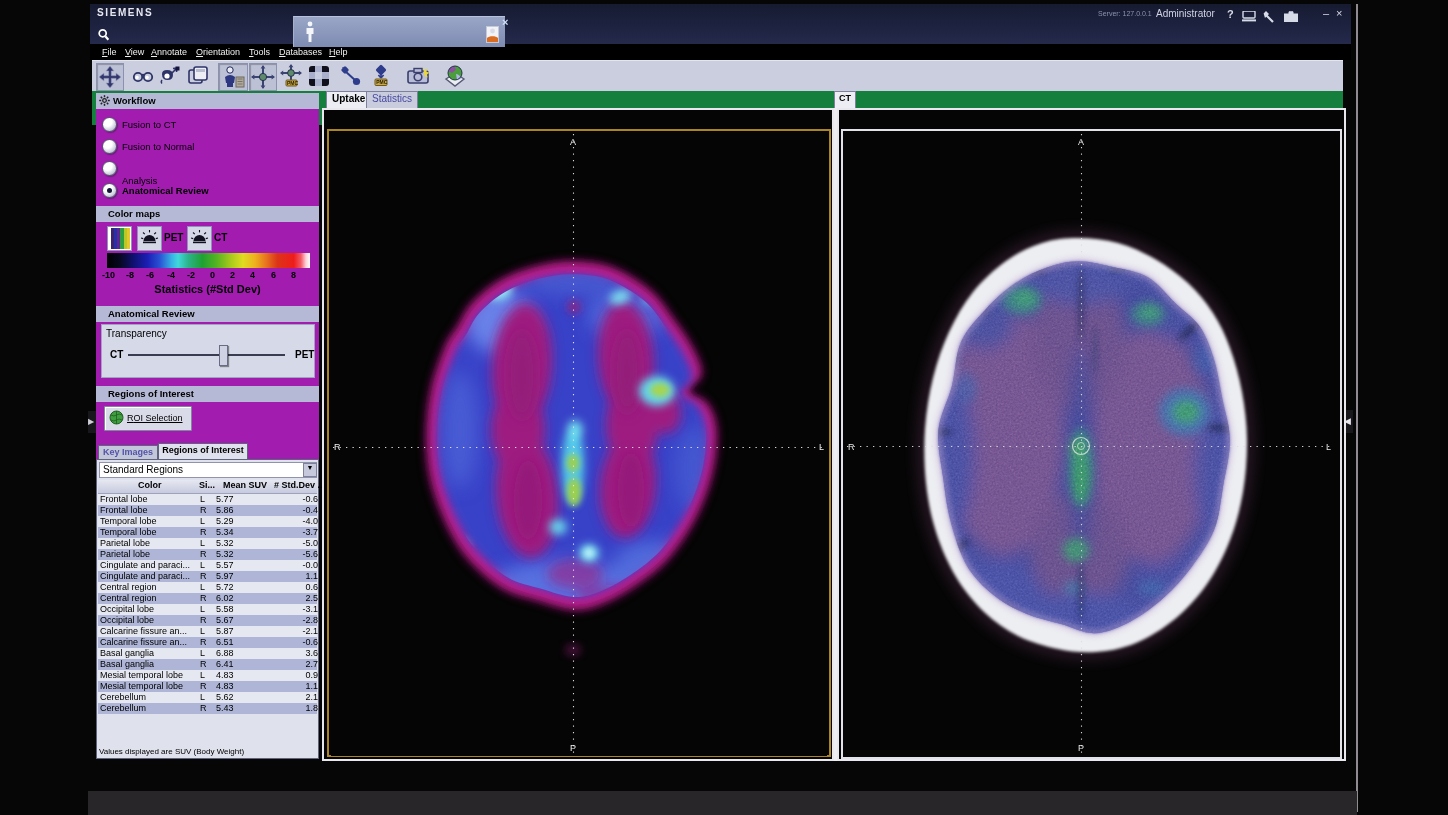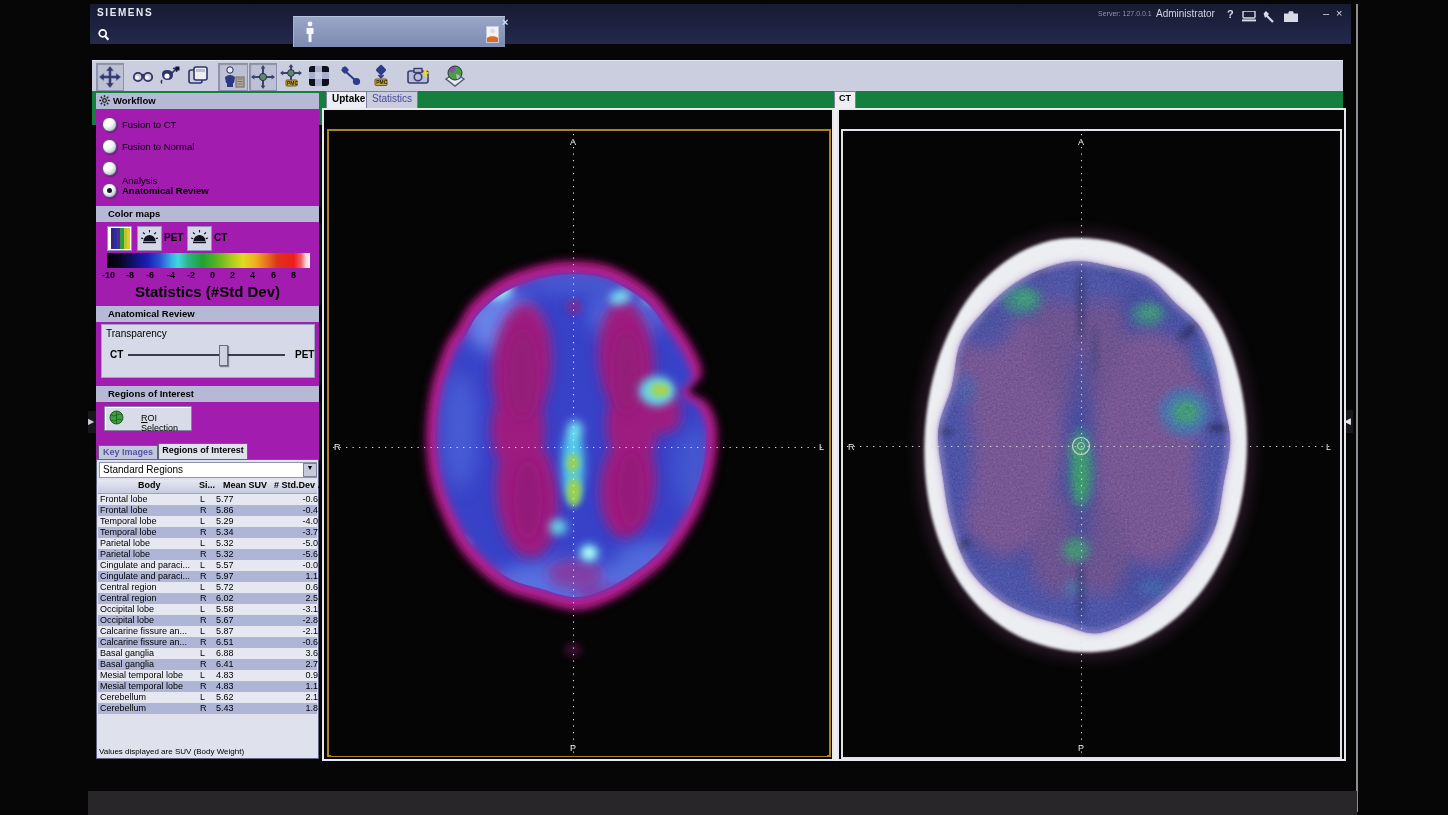--- a/index.html
+++ b/index.html
@@ -87,20 +87,29 @@
     <svg class="abs" style="left:1173px;top:6px" width="13" height="13" viewBox="0 0 13 13">
       <path d="M3 1 l3 3 -1.2 1.2 6 6 -1.6 1.6 -6-6 L2 8 0.6 3.6 Z" fill="#d7dbe8"></path>
     </svg>
     <svg class="abs" style="left:1194px;top:7px" width="14" height="11" viewBox="0 0 14 11">
       <path d="M0 3 h14 v8 h-14 z M5 3 v-2.2 h4 V3" fill="#d7dbe8" stroke="#d7dbe8" stroke-width="1"></path>
     </svg>
     <div class="abs" style="left:1233px;top:3px;color:#d7dbe8;font-size:11px;">–</div>
     <div class="abs" style="left:1246px;top:3px;color:#d7dbe8;font-size:11px;">×</div>
   </div>
 
+  <div id="menubar" class="abs">
+    <div class="mitem" style="left:12px"><u>F</u>ile</div>
+    <div class="mitem" style="left:35px"><u>V</u>iew</div>
+    <div class="mitem" style="left:61px"><u>A</u>nnotate</div>
+    <div class="mitem" style="left:106px"><u>O</u>rientation</div>
+    <div class="mitem" style="left:159px"><u>T</u>ools</div>
+    <div class="mitem" style="left:189px"><u>D</u>atabases</div>
+    <div class="mitem" style="left:239px"><u>H</u>elp</div>
+  </div>
 
   <div id="toolbar" class="abs">
     <div class="tbtn pressed" style="left:4px;">
       <svg width="24" height="24" viewBox="0 0 24 24" style="margin:1px">
         <path d="M12 1 L16 6 H13.4 V10.6 H18 V8 L23 12 L18 16 V13.4 H13.4 V18 H16 L12 23 L8 18 H10.6 V13.4 H6 V16 L1 12 L6 8 V10.6 H10.6 V6 H8 Z" fill="#32386e" stroke="#9ea2c2" stroke-width=".7"></path>
       </svg>
     </div>
     <div class="tbtn" style="left:38px;">
       <svg width="24" height="24" viewBox="0 0 24 24" style="margin:1px">
         <g fill="none" stroke="#2e3468" stroke-width="1.8">
@@ -274,51 +283,51 @@
       <span style="position:absolute;left:30px;">-8</span>
       <span style="position:absolute;left:50px;">-6</span>
       <span style="position:absolute;left:71px;">-4</span>
       <span style="position:absolute;left:91px;">-2</span>
       <span style="position:absolute;left:114px;">0</span>
       <span style="position:absolute;left:134px;">2</span>
       <span style="position:absolute;left:154px;">4</span>
       <span style="position:absolute;left:175px;">6</span>
       <span style="position:absolute;left:195px;">8</span>
     </div>
-    <div class="abs" style="left:0;top:190px;width:223px;text-align:center;font-size:15px;font-weight:bold;">Statistics (#Std Dev)</div>
+    <div class="abs" style="left:0;top:190px;width:223px;text-align:center;font-size:11px;font-weight:bold;">Statistics (#Std Dev)</div>
 
     <div class="shead" style="top:213px;"><span>Anatomical Review</span></div>
     <div class="abs" style="left:5px;top:231px;width:212px;height:52px;border:1px solid #a0a4c2;background:#d6d9e7;">
       <div class="abs" style="left:4px;top:3px;font-size:10px;">Transparency</div>
       <div class="abs" style="left:8px;top:24px;font-size:10px;font-weight:bold;">CT</div>
       <div class="abs" style="left:193px;top:24px;font-size:10px;font-weight:bold;">PET</div>
       <div class="abs" style="left:26px;top:29px;width:157px;height:2px;background:#3a3d50;"></div>
       <div class="abs" style="left:117px;top:20px;width:7px;height:19px;background:#cfd2e2;border:1px solid #696c85;box-shadow:1px 1px 1px rgba(0,0,0,.4);"></div>
     </div>
 
     <div class="shead" style="top:293px;"><span>Regions of Interest</span></div>
     <div class="abs" style="left:8px;top:313px;width:86px;height:23px;background:#d9dbe8;border:1px solid #83869f;border-radius:1px;box-shadow:1px 1px 0 #fff inset;">
       <svg class="abs" style="left:4px;top:3px" width="15" height="15" viewBox="0 0 15 15">
         <circle cx="7.5" cy="7.5" r="6.5" fill="#3f9e3f" stroke="#1e5e1e"></circle>
         <path d="M2 5 q3 2 5.5 0 t5.5 0 M2 10 q3 2 5.5 0 t5.5 0 M7.5 1 v13" stroke="#1e5e1e" fill="none" stroke-width=".8"></path>
       </svg>
-      <div class="abs" style="left:36px;top:6px;font-size:9px;"><u>R</u>OI Selection</div>
+      <div class="abs" style="left:22px;top:6px;font-size:9px;text-decoration:underline;"><u>R</u>OI Selection</div>
     </div>
 
     <div class="abs" style="left:2px;top:352px;width:58px;height:14px;border:1px solid #60637e;border-bottom:none;background:#c3c7da;color:#5353a8;font-size:9px;font-weight:bold;text-align:center;padding-top:1px;">Key Images</div>
     <div class="abs" style="left:62px;top:350px;width:88px;height:16px;border:1px solid #60637e;border-bottom:none;background:#dfe1ec;color:#000;font-size:9px;font-weight:bold;text-align:center;padding-top:1px;">Regions of Interest</div>
     <div class="abs" style="left:0px;top:366px;width:221px;height:298px;border:1px solid #60637e;background:#dfe1ec;">
 
       <div class="abs" style="left:2px;top:2px;width:216px;height:14px;background:#fff;border:1px solid #8f93ae;">
         <div class="abs" style="left:3px;top:1px;font-size:10px;">Standard Regions</div>
         <div class="abs" style="left:203px;top:0px;width:12px;height:12px;background:#c6c9db;border:1px solid #7d819c;font-size:7px;text-align:center;color:#000;">▼</div>
       </div>
 
       <div class="abs" style="left:1px;top:20px;width:219px;height:13px;background:linear-gradient(180deg,#e6e8f1,#c6cade);border-bottom:1px solid #9ea2bc;font-size:9px;font-weight:bold;">
-        <span style="position:absolute;left:40px;">Body</span>
+        <span style="position:absolute;left:40px;">Color</span>
         <span style="position:absolute;left:101px;">Si...</span>
         <span style="position:absolute;left:125px;">Mean SUV</span>
         <span style="position:absolute;left:176px;white-space:nowrap;"># Std.Dev ...</span>
       </div>
       <div id="tbody" class="abs" style="left:1px;top:34px;width:219px;height:220px;">
         <div class="trow odd" style="top:0px;">
             <span class="c1">Frontal lobe</span>
             <span class="c2">L</span>
             <span class="c3">5.77</span>
             <span class="c4">-0.6</span>

